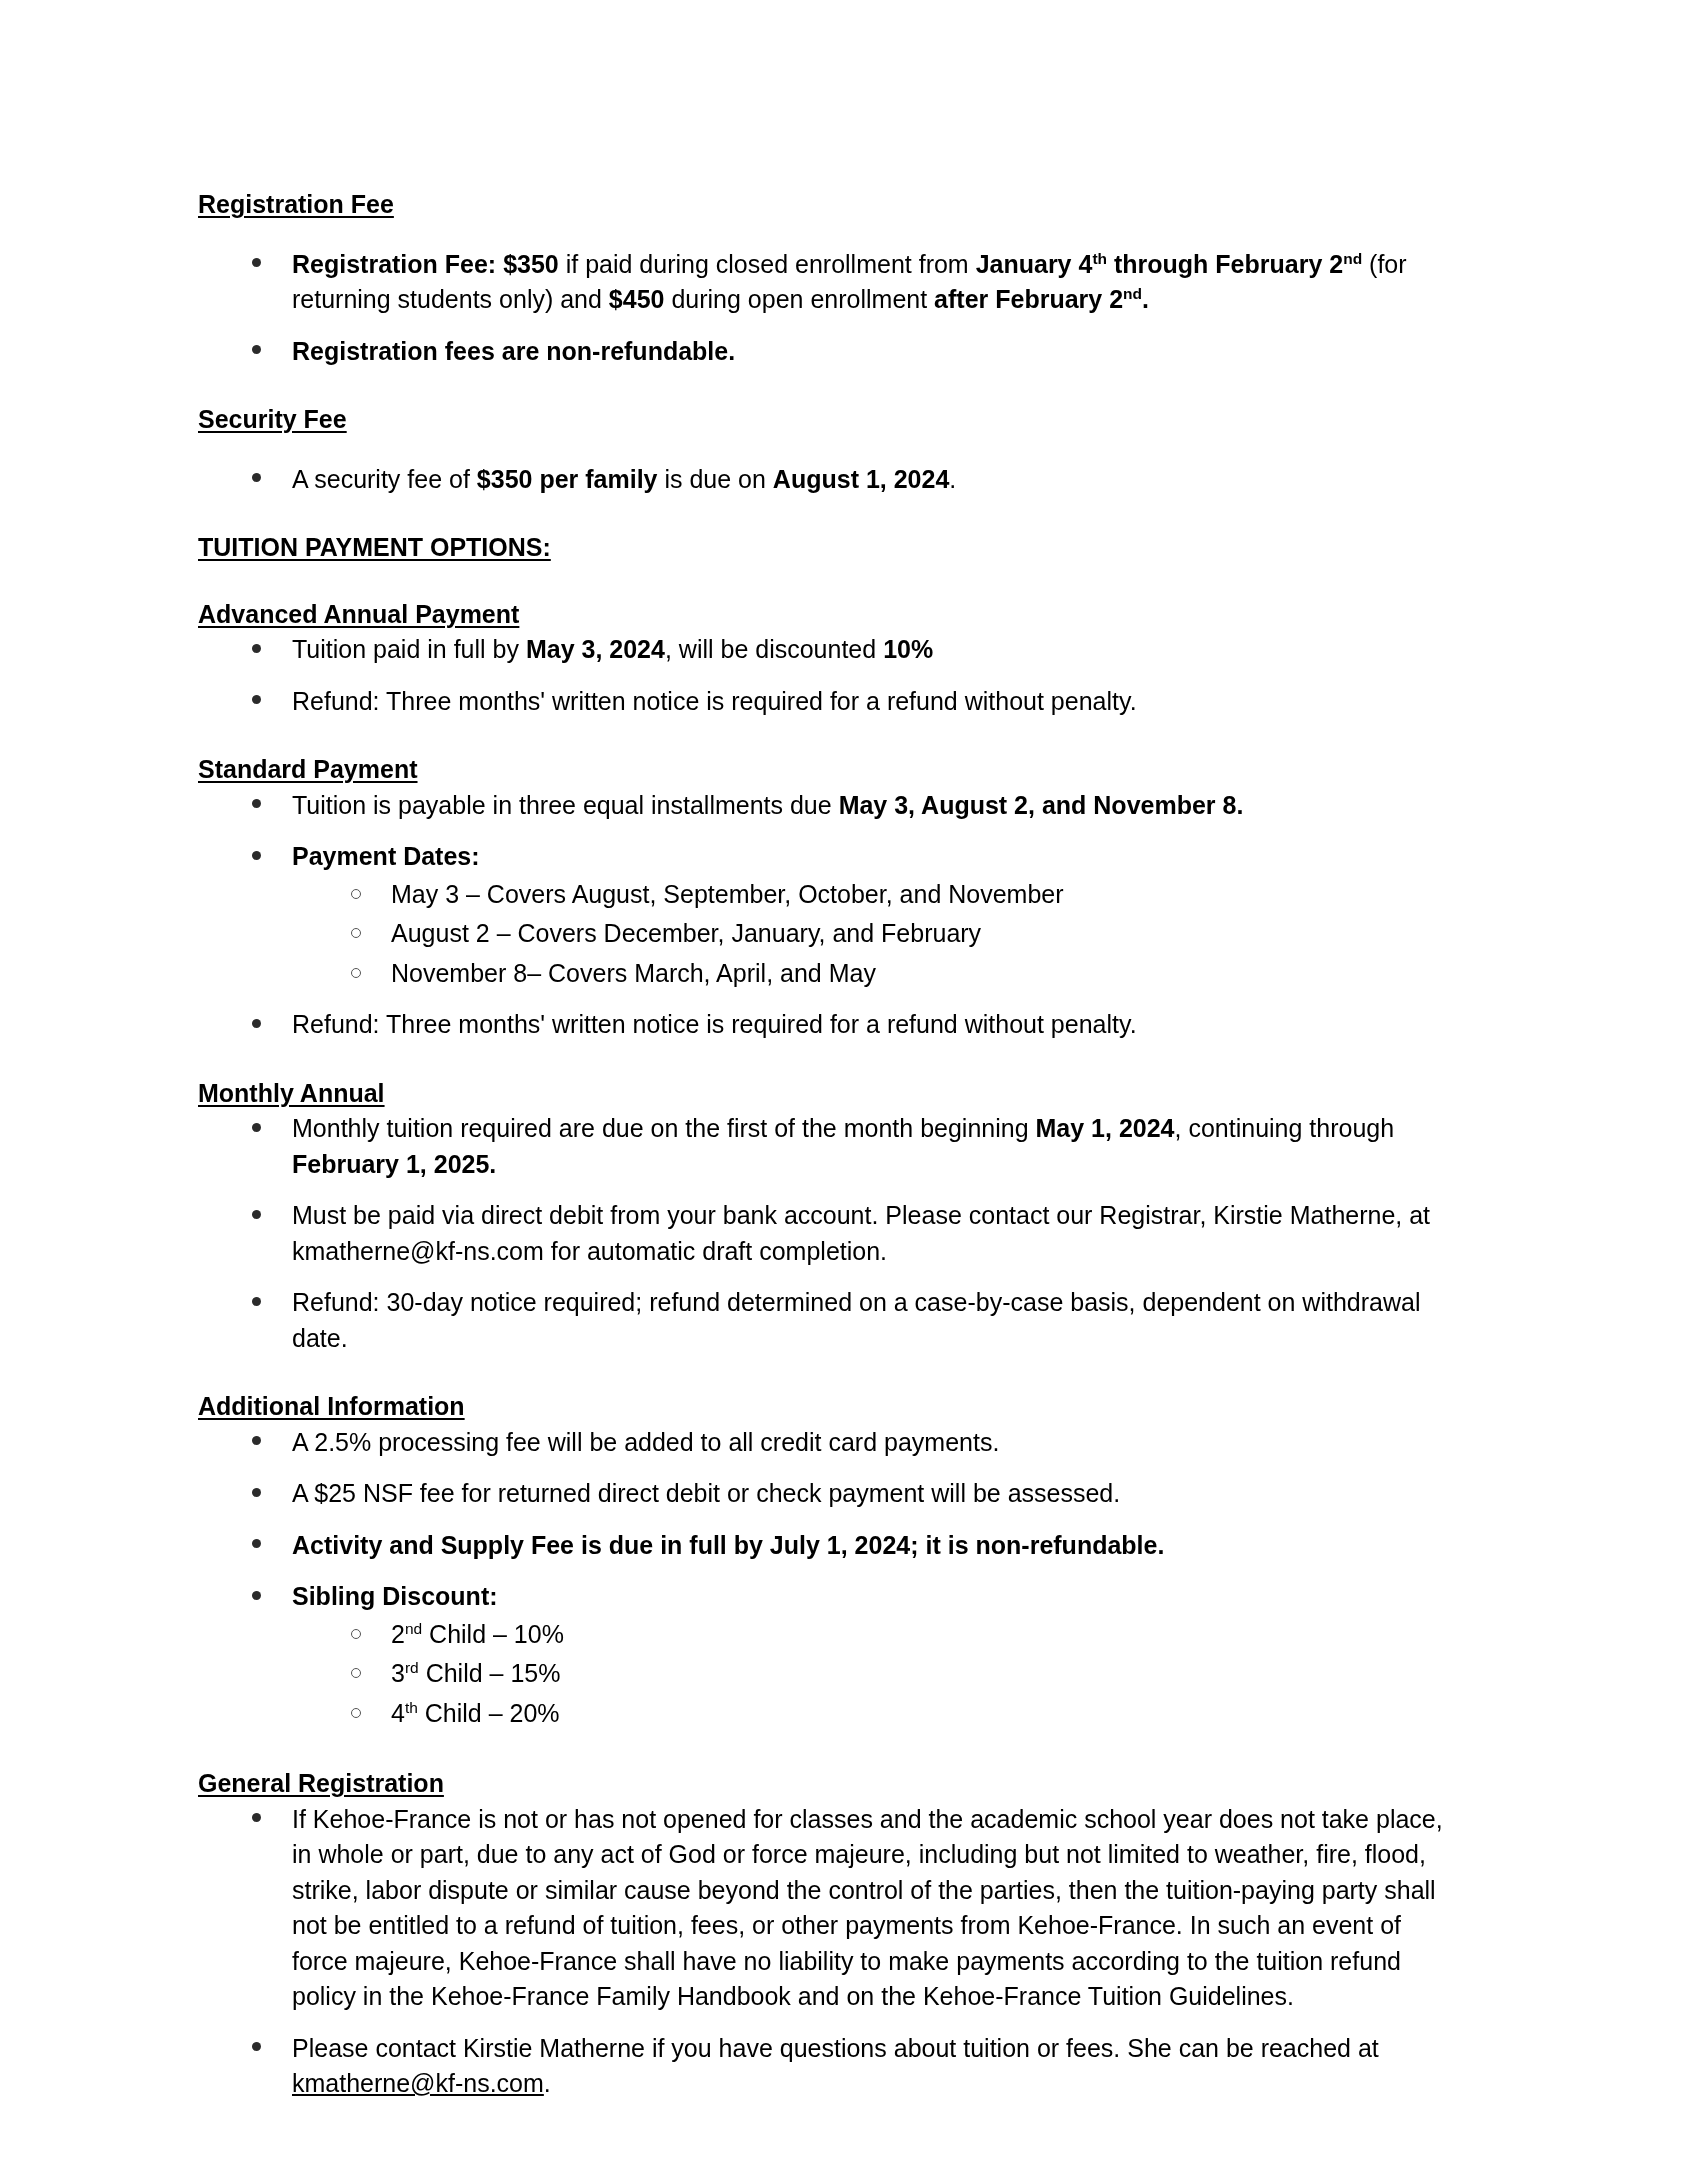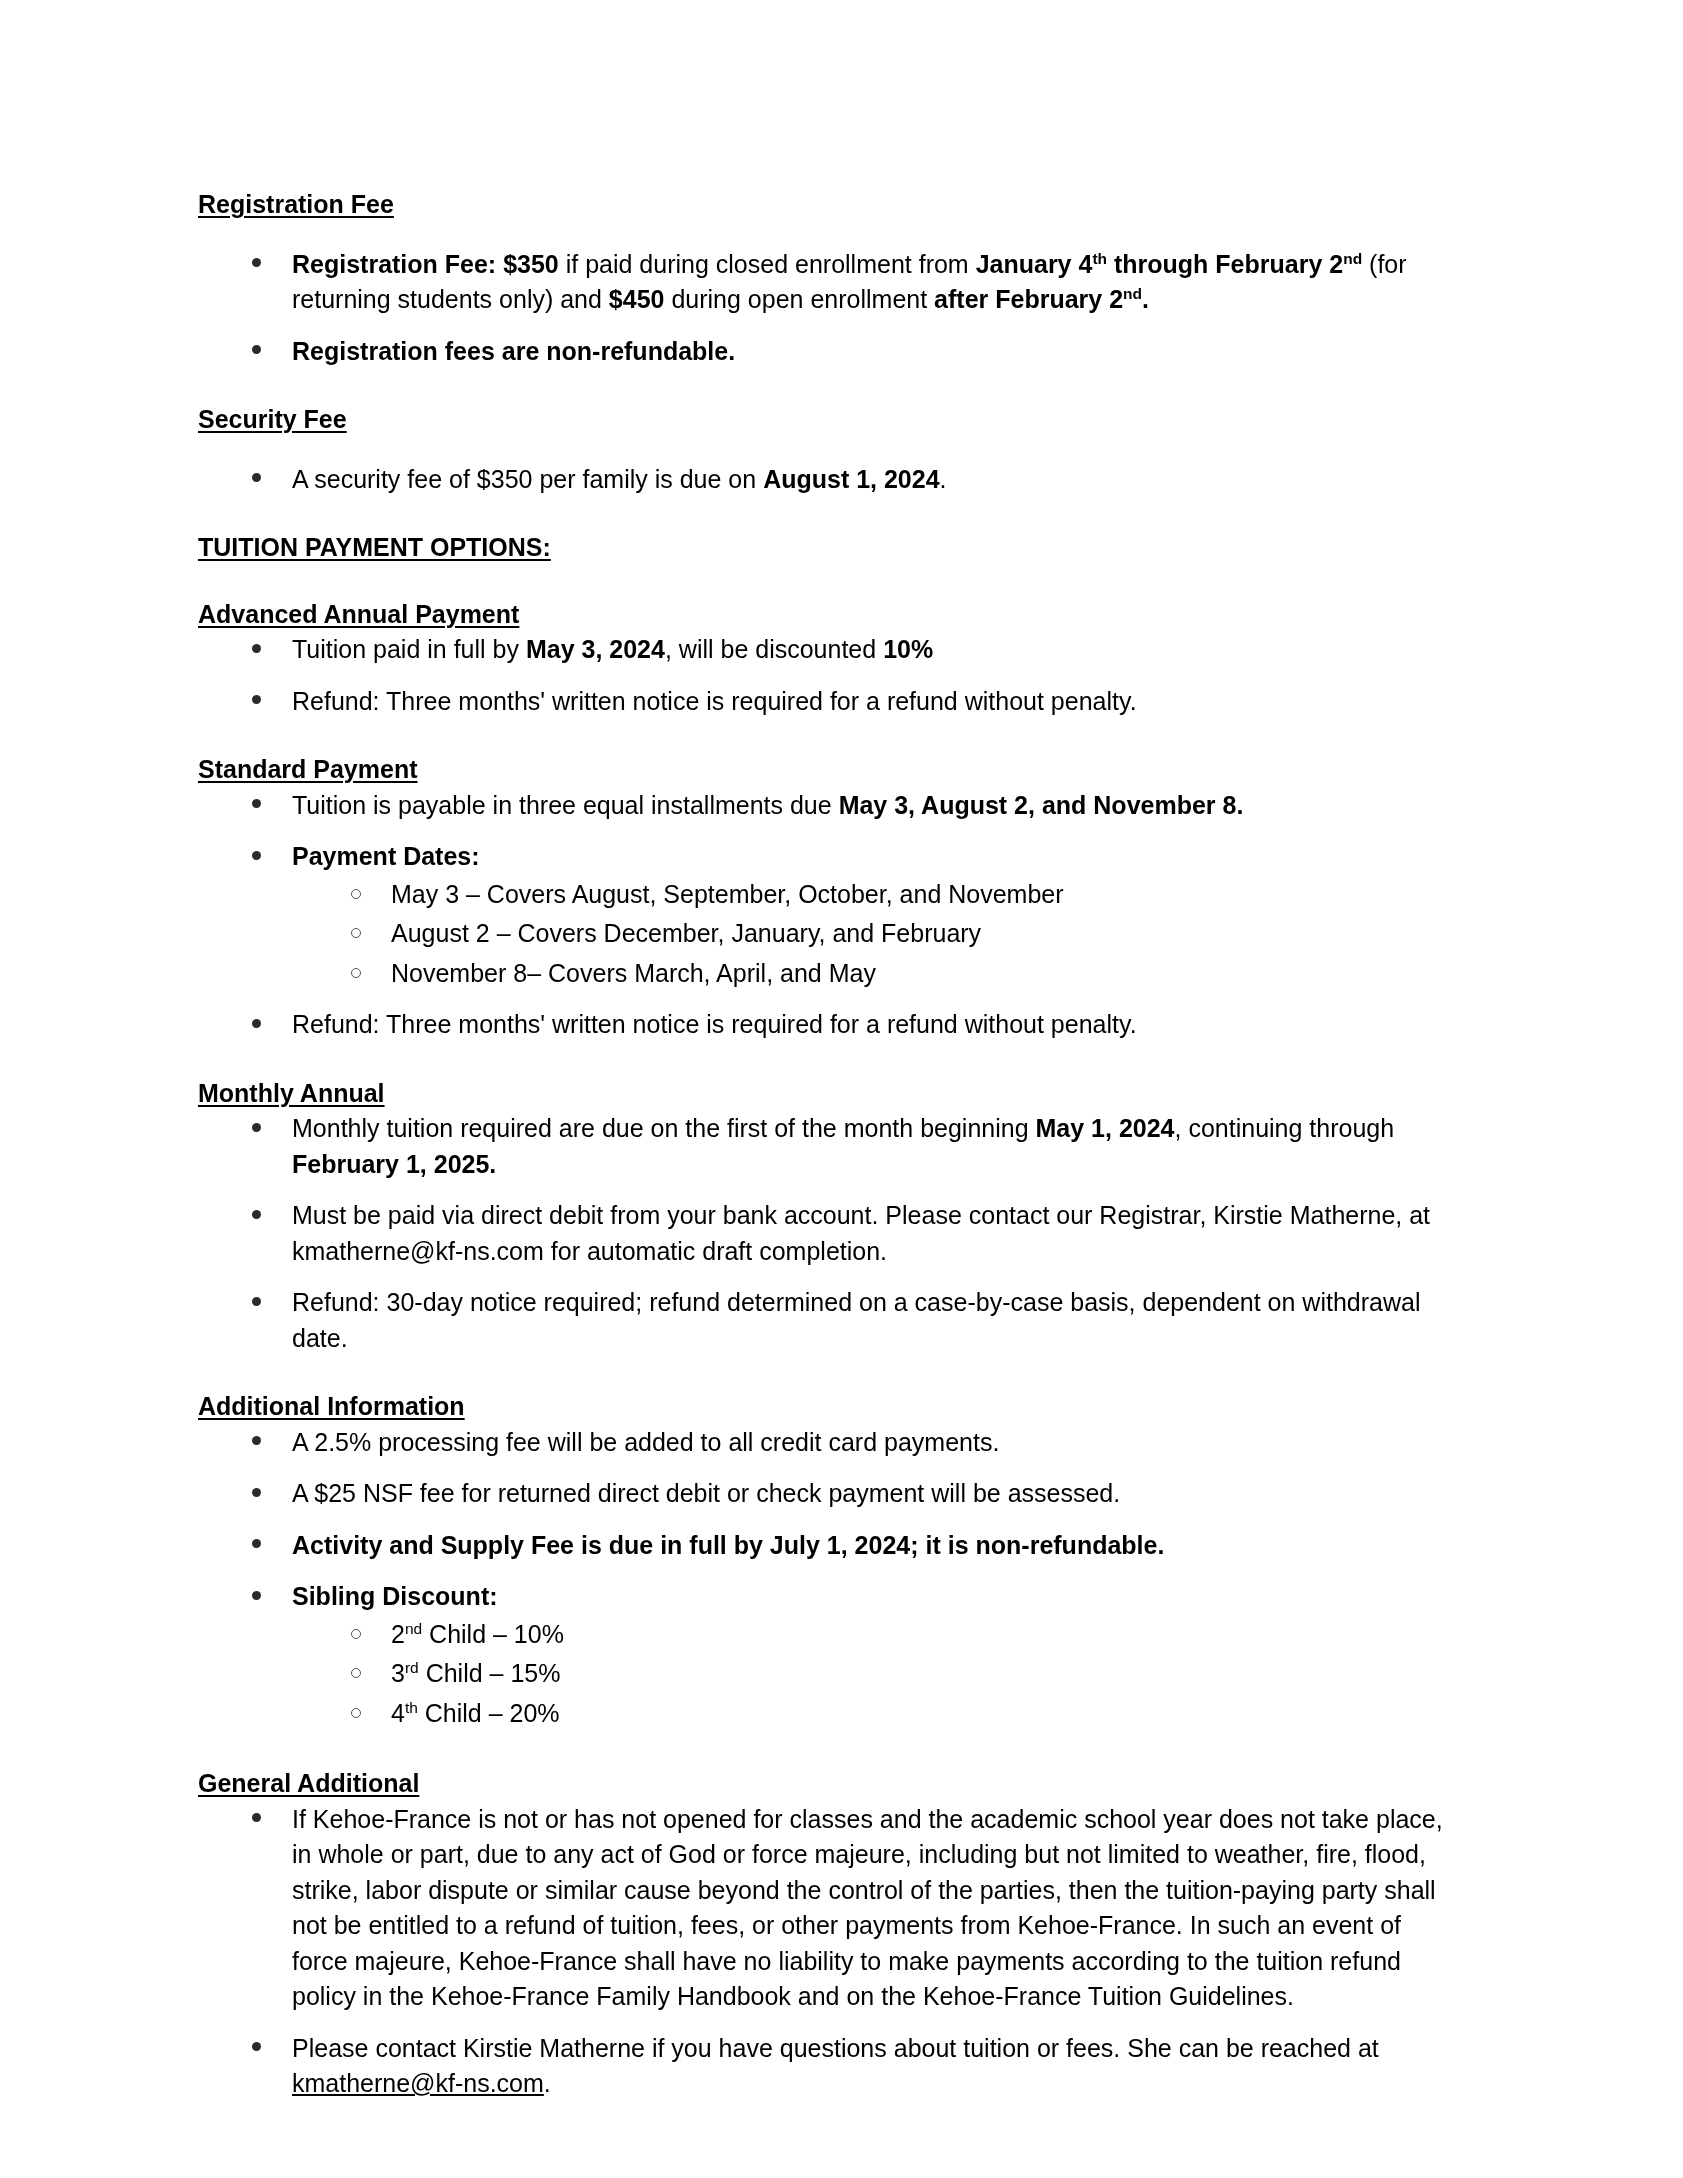--- a/index.html
+++ b/index.html
@@ -108,21 +108,21 @@
       <h2 class="sec-head"><span class="u">Registration Fee</span></h2>
       <div style="height: 26px;"></div>
       <ul class="lvl1">
         <li id="registration-fee-amounts"><span class="bullet"></span><span><span style="font-weight: bold;">Registration Fee: $350</span><span> if paid during closed enrollment from </span><span style="font-weight: bold;">January 4</span><sup style="font-weight: bold;">th</sup><span style="font-weight: bold;"> through February 2</span><sup style="font-weight: bold;">nd</sup><span> (for returning students only) and </span><span style="font-weight: bold;">$450</span><span> during open enrollment </span><span style="font-weight: bold;">after February 2</span><sup style="font-weight: bold;">nd</sup><span style="font-weight: bold;">.</span></span></li>
         <li id="registration-fee-nonrefundable"><span class="bullet"></span><span><span style="font-weight: bold;">Registration fees are non-refundable.</span></span></li>
       </ul>
       <div style="height: 34px;"></div>
       <h2 class="sec-head"><span class="u">Security Fee</span></h2>
       <div style="height: 26px;"></div>
       <ul class="lvl1">
-        <li id="security-fee-amount"><span class="bullet"></span><span><span>A security fee of </span><span style="font-weight: normal;">$350 per family</span><span> is due on </span><span style="font-weight: bold;">August 1, 2024</span><span>.</span></span></li>
+        <li id="security-fee-amount"><span class="bullet"></span><span><span>A security fee of </span><span style="font-weight: bold;">$350 per family</span><span> is due on </span><span style="font-weight: bold;">August 1, 2024</span><span>.</span></span></li>
       </ul>
       <div style="height: 34px;"></div>
       <h2 class="sec-head"><span class="u">TUITION PAYMENT OPTIONS:</span></h2>
       <div style="height: 0px;"></div>
       <div style="height: 34px;"></div>
       <h2 class="sec-head"><span class="u">Advanced Annual Payment</span></h2>
       <div style="height: 2px;"></div>
       <ul class="lvl1">
         <li id="annual-discount"><span class="bullet"></span><span><span>Tuition paid in full by </span><span style="font-weight: bold;">May 3, 2024</span><span>, will be discounted </span><span style="font-weight: bold;">10%</span></span></li>
         <li id="annual-refund"><span class="bullet"></span><span><span>Refund: Three months' written notice is required for a refund without penalty.</span></span></li>
@@ -154,21 +154,21 @@
         <li id="credit-card-processing-fee"><span class="bullet"></span><span><span>A 2.5% processing fee will be added to all credit card payments.</span></span></li>
         <li id="nsf-fee"><span class="bullet"></span><span><span>A $25 NSF fee for returned direct debit or check payment will be assessed.</span></span></li>
         <li id="activity-supply-fee"><span class="bullet"></span><span><span style="font-weight: bold;">Activity and Supply Fee is due in full by July 1, 2024; it is non-refundable.</span></span></li>
         <li id="sibling-discount"><span class="bullet"></span><span><span style="font-weight: bold;">Sibling Discount:</span></span><ul class="lvl2">
             <li id="sibling-discount-2nd"><span class="obullet"></span><span><span>2</span><sup>nd</sup><span> Child – 10%</span></span></li>
             <li id="sibling-discount-3rd"><span class="obullet"></span><span><span>3</span><sup>rd</sup><span> Child – 15%</span></span></li>
             <li id="sibling-discount-4th"><span class="obullet"></span><span><span>4</span><sup>th</sup><span> Child – 20%</span></span></li>
           </ul></li>
       </ul>
       <div style="height: 34px;"></div>
-      <h2 class="sec-head"><span class="u">General Additional</span></h2>
+      <h2 class="sec-head"><span class="u">General Registration</span></h2>
       <div style="height: 2px;"></div>
       <ul class="lvl1">
         <li id="force-majeure-clause"><span class="bullet"></span><span><span>If Kehoe-France is not or has not opened for classes and the academic school year does not take place, in whole or part, due to any act of God or force majeure, including but not limited to weather, fire, flood, strike, labor dispute or similar cause beyond the control of the parties, then the tuition-paying party shall not be entitled to a refund of tuition, fees, or other payments from Kehoe-France. In such an event of force majeure, Kehoe-France shall have no liability to make payments according to the tuition refund policy in the Kehoe-France Family Handbook and on the Kehoe-France Tuition Guidelines.</span></span></li>
         <li id="contact-registrar"><span class="bullet"></span><span><span>Please contact Kirstie Matherne if you have questions about tuition or fees. She can be reached at </span><a class="mail" href="#">kmatherne@kf-ns.com</a><span>.</span></span></li>
       </ul>
     </div>
 </div>
 
 
 </body></html>

